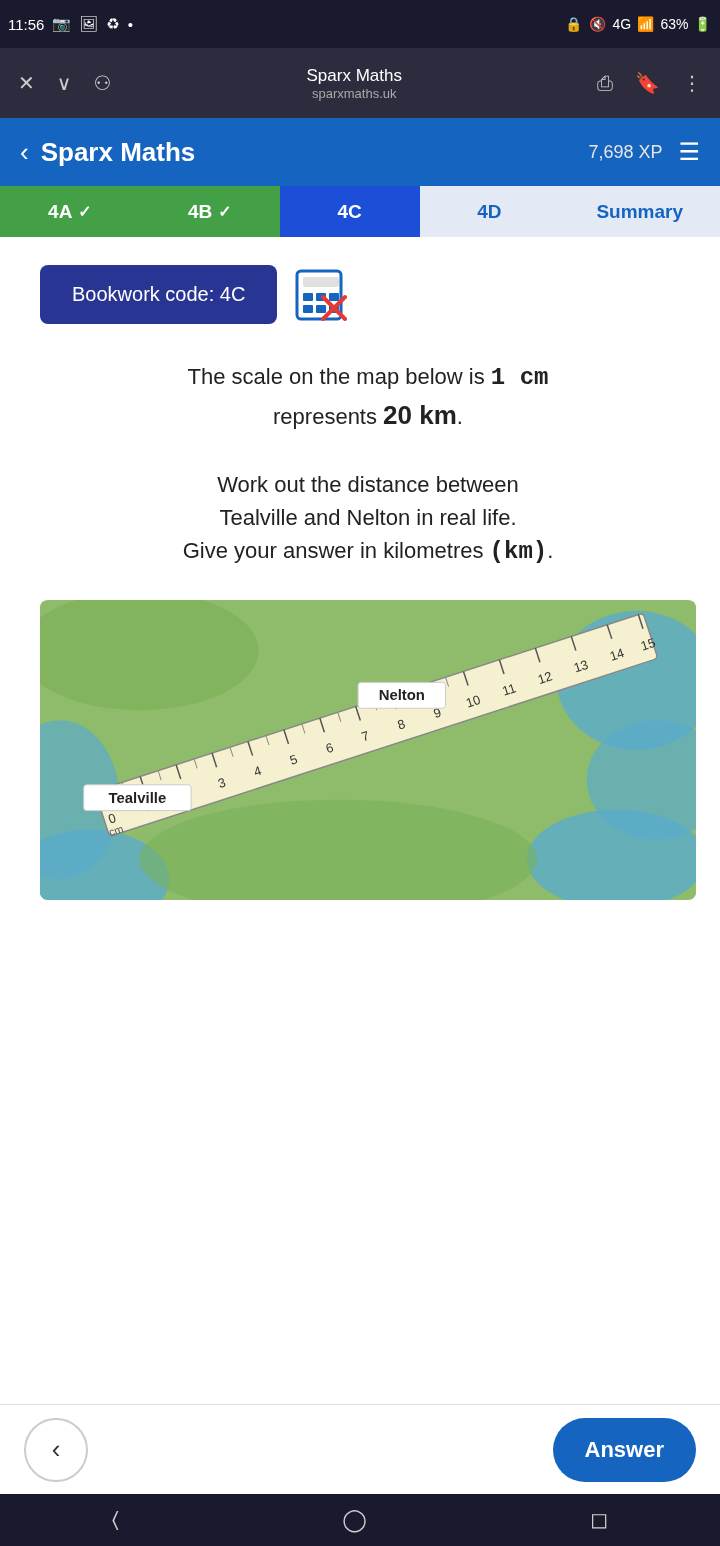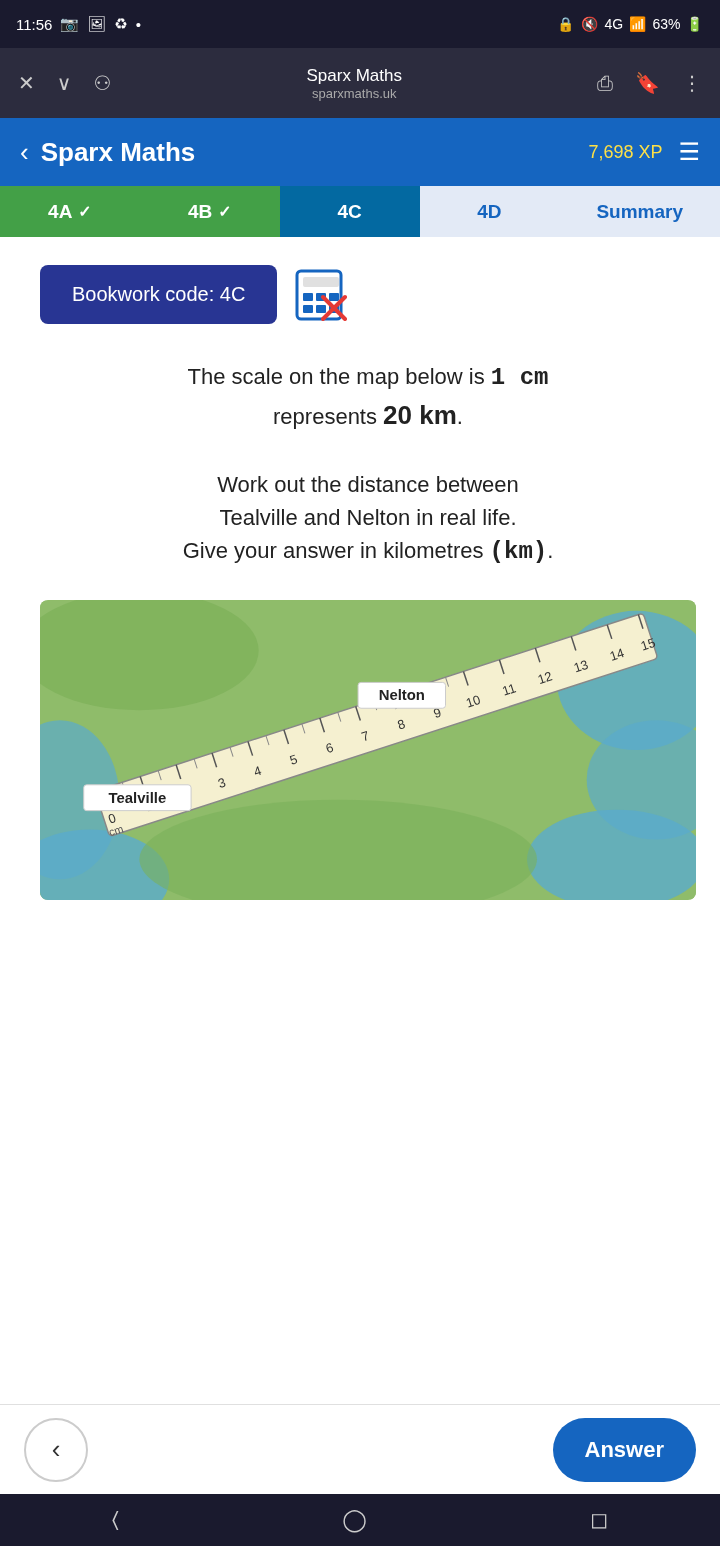--- a/index.html
+++ b/index.html
@@ -12,21 +12,21 @@
       overflow-x: hidden;
     }
 
     
     .status-bar {
       background: #1a1a2e;
       color: #fff;
       display: flex;
       justify-content: space-between;
       align-items: center;
-      padding: 8px 16px;
+      padding: 8px 8px;
       height: 48px;
       font-size: 15px;
       font-weight: 500;
     }
     .status-left { display: flex; align-items: center; gap: 8px; }
     .status-right { display: flex; align-items: center; gap: 6px; font-size: 14px; }
 
     
     .browser-bar {
       background: #2c2c3e;
@@ -48,42 +48,42 @@
     .app-header {
       background: #1565c0;
       display: flex;
       align-items: center;
       justify-content: space-between;
       padding: 0 20px;
       height: 68px;
     }
     .app-header .back-icon { color: #fff; font-size: 26px; }
     .app-header .app-title { color: #fff; font-size: 26px; font-weight: 700; flex: 1; margin-left: 12px; }
-    .app-header .xp { color: #fde047; font-size: 18px; margin-right: 16px; }
+    .app-header .xp { color: #e5e5e5; font-size: 18px; margin-right: 16px; }
     .app-header .menu-icon { color: #fff; font-size: 24px; }
 
     
     .tabs {
       display: flex;
       height: 51px;
       align-items: stretch;
     }
     .tab {
       display: flex;
       align-items: center;
       justify-content: center;
       font-size: 19px;
       font-weight: 600;
       padding: 0 18px;
       cursor: pointer;
       gap: 6px;
     }
     .tab-4a { background: #43a047; color: #fff; flex: 1; }
     .tab-4b { background: #43a047; color: #fff; flex: 1; }
-    .tab-4c { background: #0369a1; color: #fff; flex: 1; }
+    .tab-4c { background: #1d4ed8; color: #fff; flex: 1; }
     .tab-4d { background: #e3eaf6; color: #1565c0; flex: 1; }
     .tab-summary { background: #e3eaf6; color: #1565c0; flex: 1.2; }
     .checkmark { font-size: 16px; }
 
     
     .main-content {
       background: #fff;
       padding: 28px 24px 16px 40px;
     }
 

